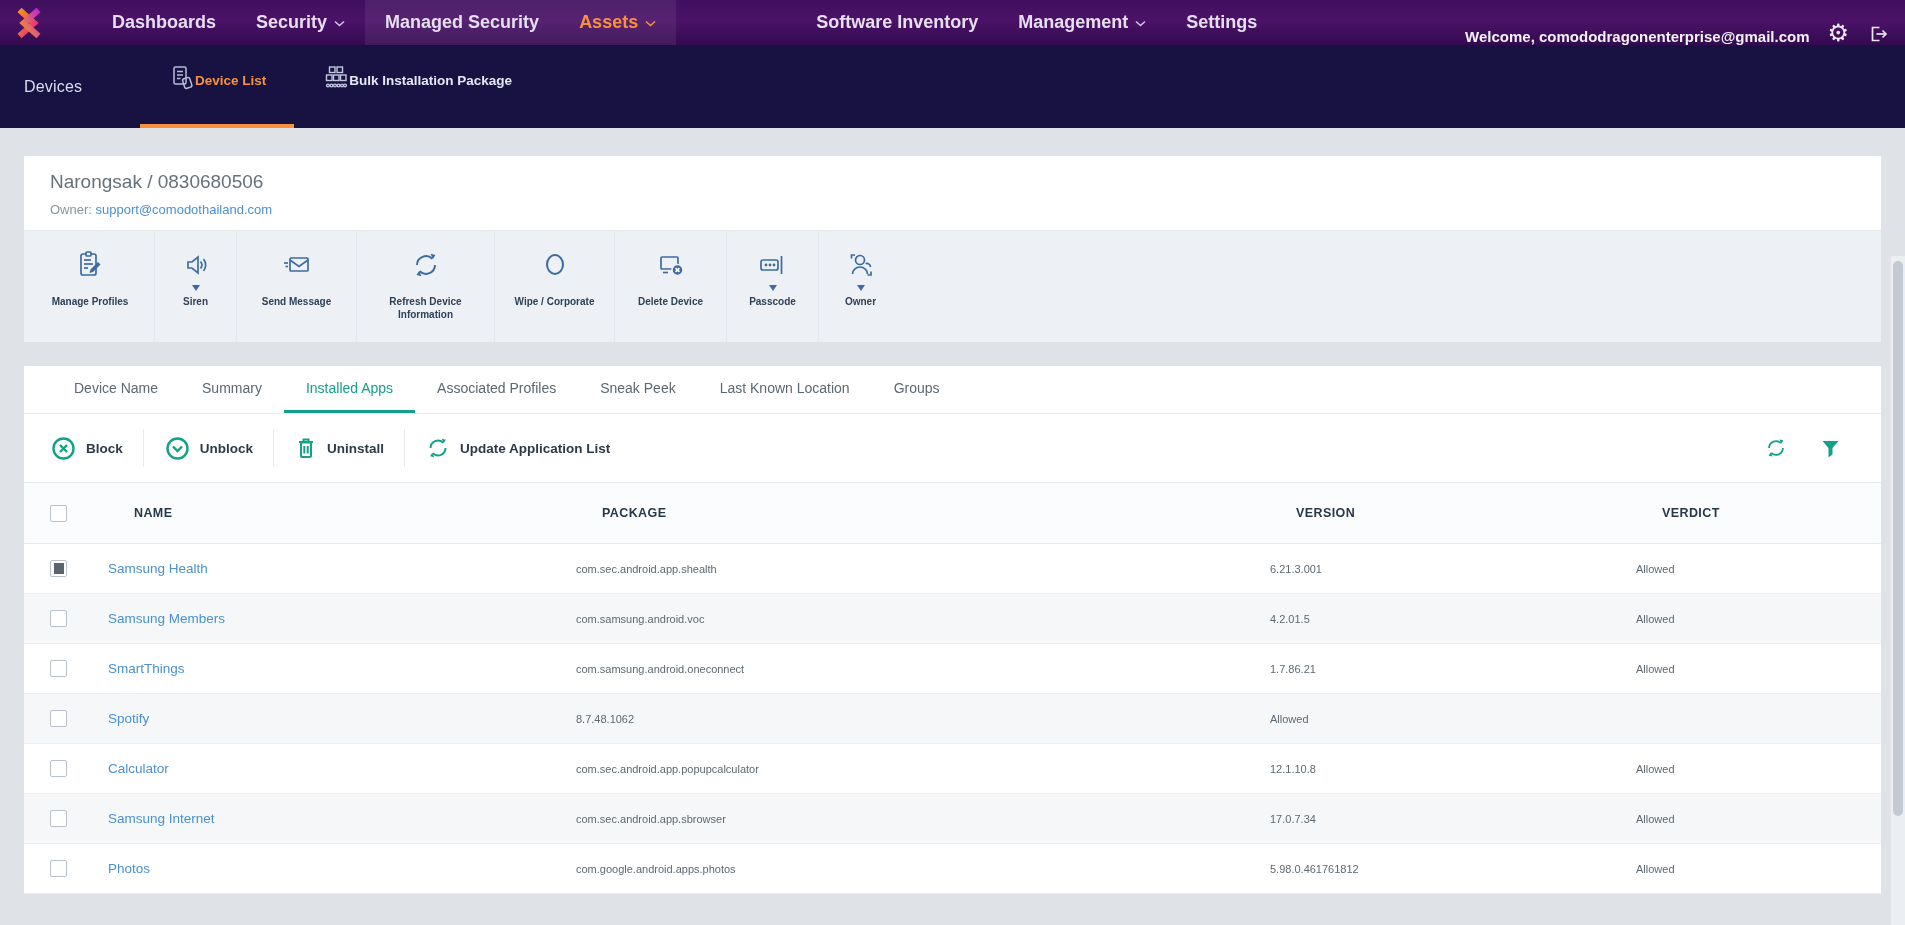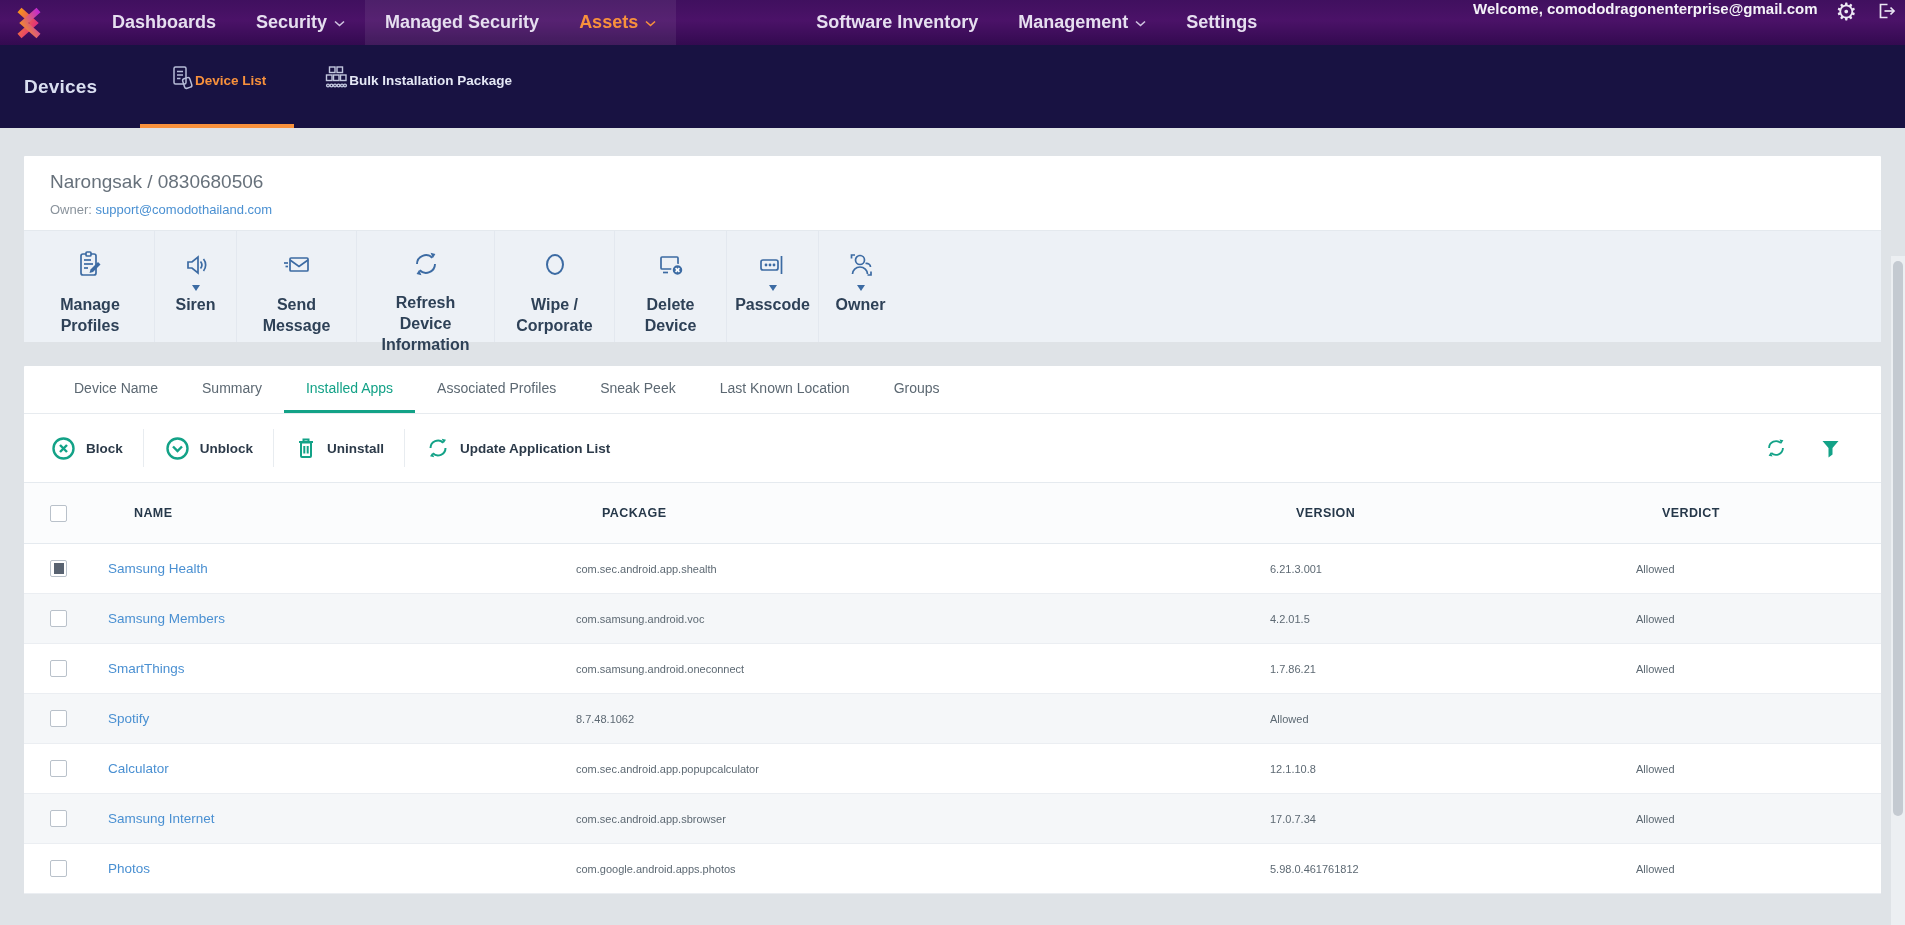--- a/index.html
+++ b/index.html
@@ -10,28 +10,28 @@
   .topnav { height:45px; display:flex; align-items:stretch;
     background:linear-gradient(180deg,#40105f 0%,#4b1268 45%,#330a50 100%); }
   .logo-tile { width:58px; display:flex; align-items:center; justify-content:center; }
   .nav-items { display:flex; align-items:stretch; margin-left:34px; }
   .nav-item { display:flex; align-items:center; gap:7px; padding:0 20px;
     color:#e6dff0; font-size:18px; font-weight:700; cursor:pointer; white-space:nowrap;text-align:right; }
   .nav-item.hl { background:rgba(255,255,255,0.07); }
   .nav-item.active { color:#f8913c; }
   .nav-item .chev { display:flex; margin-top:2px; }
   .nav-item.gap-after { margin-right:120px; }
-  .nav-right { margin-left:auto; display:flex; align-items:flex-start; gap:18px; padding-right:8px; }
+  .nav-right { margin-left:auto; display:flex; align-items:flex-end; gap:18px; padding-right:16px; }
   .welcome { color:#f4f2f8; font-size:15px; font-weight:700; }
   .gear { font-size:24px; color:#ece8f4; line-height:1; cursor:pointer; }
   .logout { display:flex; cursor:pointer; }
 
   
   .subheader { height:83px; background:#181242; display:flex; align-items:stretch; }
-  .page-title { color:#d9def0; font-size:19px; font-weight:700; letter-spacing:.2px;
+  .page-title { color:#d9def0; font-size:16px; font-weight:400; letter-spacing:.2px;
     display:flex; align-items:center; padding:0 24px; width:140px; }
   .hdr-tabs { display:flex; align-items:stretch; }
   .hdr-tab { display:flex; flex-direction:row; align-items:center; justify-content:flex-end;
     padding:0 28px 9px; cursor:pointer; border-bottom:4px solid transparent; }
   .hdr-tab .hicon { margin-bottom:6px; }
   .hdr-tab .hlabel { font-size:13.5px; font-weight:700; color:#e4e7f5; white-space:nowrap; }
   .hdr-tab.active { border-bottom-color:#f8913c; }
   .hdr-tab.active .hlabel { color:#f8913c; }
 
   
@@ -45,21 +45,21 @@
 
   .toolbar { display:flex; align-items:stretch; background:#edf1f6; border-top:1px solid #e4e9ee;
     height:112px; padding-left:2px; }
   .tb-item { display:flex; flex-direction:column; align-items:center; padding-top:17px;
     cursor:pointer; }
   .tb-item + .tb-item { border-left:1px solid #e3e8ef; }
   .tb-icon { height:34px; display:flex; align-items:center; justify-content:center; }
   .tb-caret { width:0; height:0; border-left:4.5px solid transparent; border-right:4.5px solid transparent;
     border-top:6px solid #3c6ba3; margin-top:3px; }
   .tb-caret.hidden { visibility:hidden; }
-  .tb-label { margin-top:4px; font-size:16px; font-weight:700; color:#2e4157; text-align:center;
+  .tb-label { margin-top:4px; font-size:10px; font-weight:700; color:#2e4157; text-align:center;
     line-height:1.3; padding:0 10px; max-width:120px; }
 
   .card-table { margin-top:24px; }
   .tabs { display:flex; height:48px; border-bottom:1px solid #e7ebef; padding-left:28px; }
   .tab { display:flex; align-items:center; padding:0 22px; font-size:14px; color:#5c6872;
     cursor:pointer; border-bottom:3px solid transparent; white-space:nowrap; }
   .tab.active { color:#13a287; border-bottom-color:#13a287; }
 
   .actionbar { display:flex; align-items:center; height:68px; padding:0 28px 0 26px; }
   .act { display:flex; align-items:center; gap:9px; cursor:pointer; padding:0 20px;justify-content:center; }

